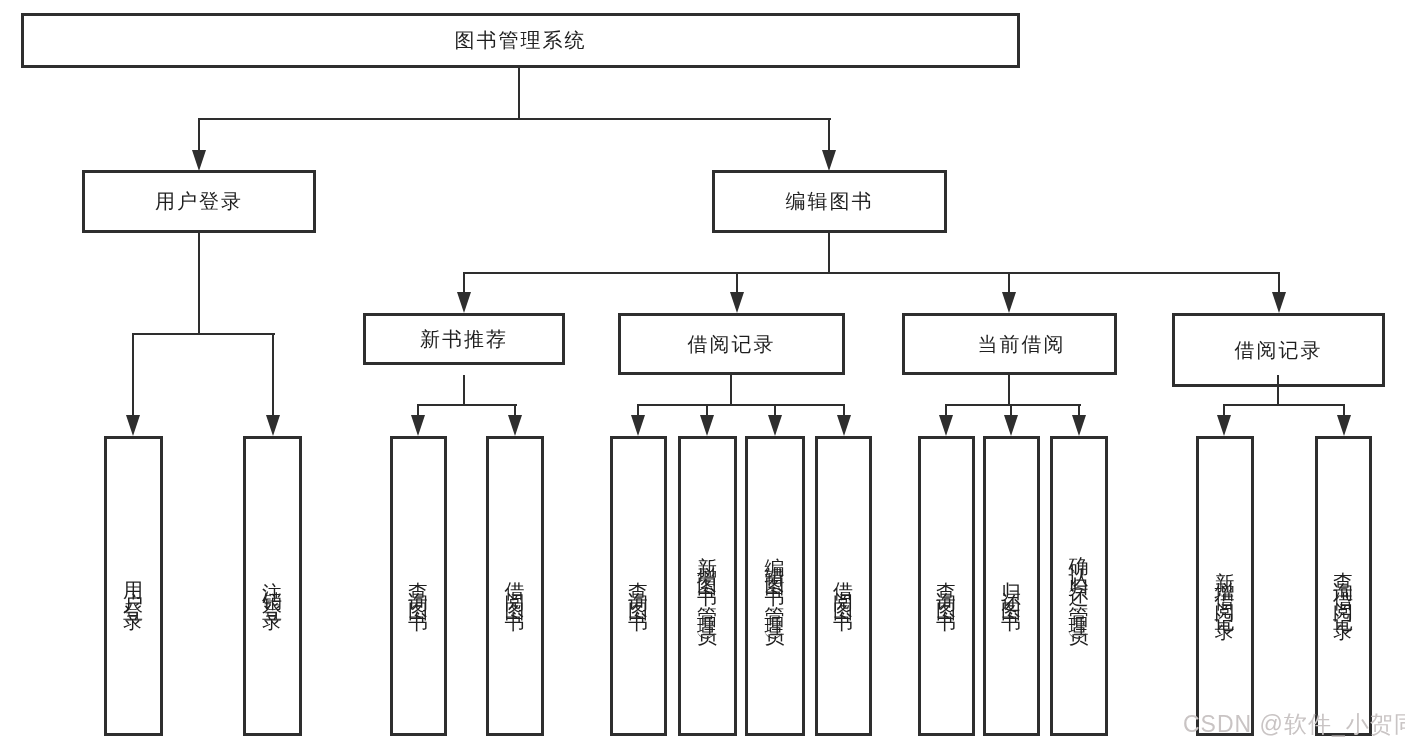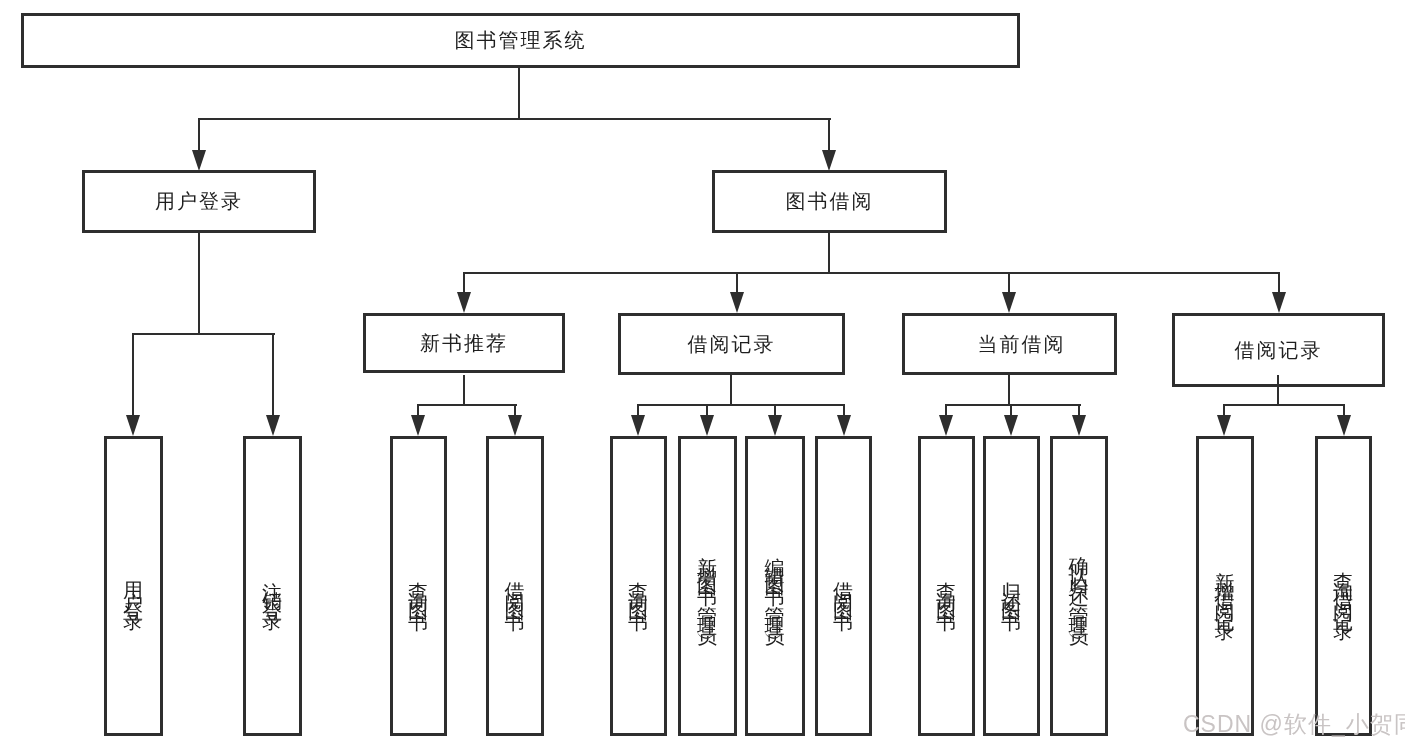--- a/index.html
+++ b/index.html
@@ -42,42 +42,42 @@
   <div class="hl" style="left:198px; top:118px; width:633px;"></div>
   <div class="vl" style="left:198px; top:118px; height:34px;"></div>
   <div class="arw" style="left:192px; top:150px;"></div>
   <div class="vl" style="left:828px; top:118px; height:34px;"></div>
   <div class="arw" style="left:822px; top:150px;"></div>
 
   <div class="box" style="left:82px; top:170px; width:234px; height:63px;">
     <span class="hlabel">用户登录</span>
   </div>
   <div class="box" style="left:712px; top:170px; width:235px; height:63px;">
-    <span class="hlabel">图书借阅</span>
+    <span class="hlabel">编辑图书</span>
   </div>
 
   <div class="vl" style="left:198px; top:233px; height:102px;"></div>
   <div class="hl" style="left:132px; top:333px; width:143px;"></div>
   <div class="vl" style="left:132px; top:333px; height:84px;"></div>
   <div class="arw" style="left:126px; top:415px;"></div>
   <div class="vl" style="left:272px; top:333px; height:84px;"></div>
   <div class="arw" style="left:266px; top:415px;"></div>
 
   <div class="vl" style="left:828px; top:233px; height:41px;"></div>
   <div class="hl" style="left:463px; top:272px; width:817px;"></div>
   <div class="vl" style="left:463px; top:272px; height:22px;"></div>
   <div class="arw" style="left:457px; top:292px;"></div>
   <div class="vl" style="left:736px; top:272px; height:22px;"></div>
   <div class="arw" style="left:730px; top:292px;"></div>
   <div class="vl" style="left:1008px; top:272px; height:22px;"></div>
   <div class="arw" style="left:1002px; top:292px;"></div>
   <div class="vl" style="left:1278px; top:272px; height:22px;"></div>
   <div class="arw" style="left:1272px; top:292px;"></div>
 
-  <div class="box" style="left:363px; top:313px; width:202px; height:60px;">
+  <div class="box" style="left:363px; top:313px; width:202px; height:52px;">
     <span class="hlabel">新书推荐</span>
   </div>
   <div class="box" style="left:618px; top:313px; width:227px; height:62px;">
     <span class="hlabel">借阅记录</span>
   </div>
   <div class="box" style="left:902px; top:313px; width:215px; height:62px;padding-left:24px;">
     <span class="hlabel">当前借阅</span>
   </div>
   <div class="box" style="left:1172px; top:313px; width:213px; height:74px;">
     <span class="hlabel">借阅记录</span>

